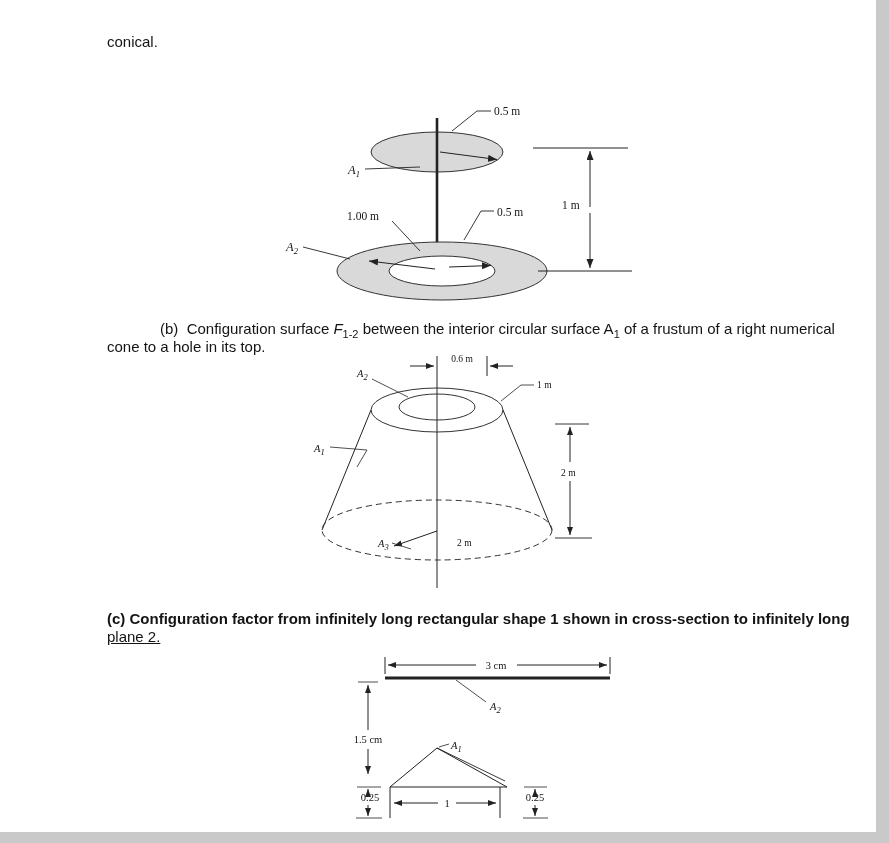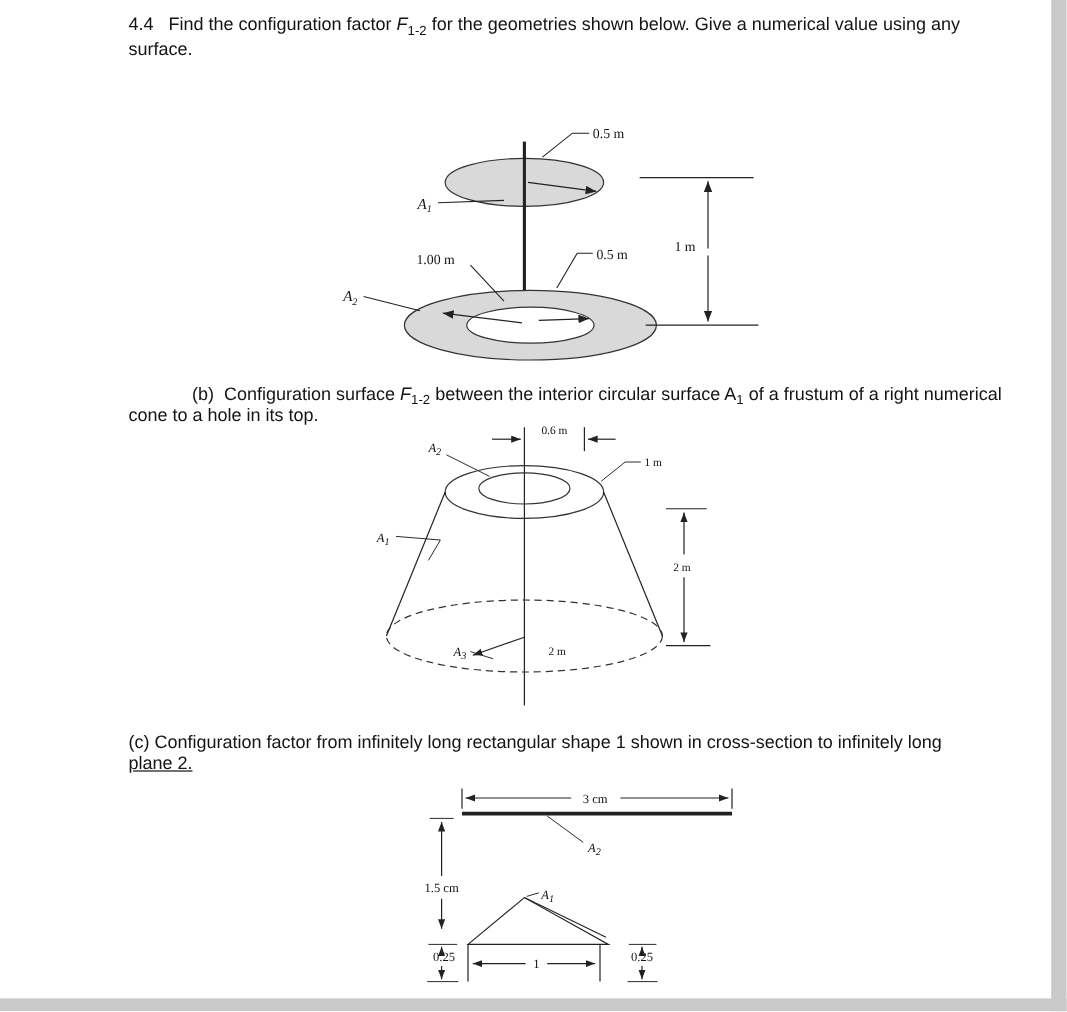--- a/index.html
+++ b/index.html
@@ -20,22 +20,21 @@
   .alabel    { font-size:12.5px; font-style:italic; }
   .alabel-sm { font-size:10.5px; font-style:italic; }
   .sub-t { font-size:8.5px; font-style:italic; }
   line, polyline, path.wire { stroke:#222222; }
 </style>
 </head>
 <body>
 
 <div class="page">
 
-  <div class="tline" style="left:107px; top:12px;"><span>4.4</span><span>   Find the configuration factor </span><span style="font-style: italic;">F</span><sub>1-2</sub><span> for the geometries shown below. Give a numerical value using any</span></div>
-  <div class="tline" style="left:107px; top:33px;"><span>surface.</span></div>
+  <div class="tline" style="left:107px; top:33px;"><span>conical.</span></div>
 
 
   <svg style="left:270px; top:90px;" width="400" height="235" viewBox="0 0 400 235">
     <defs>
       <marker id="arr-a" markerUnits="userSpaceOnUse" markerWidth="10" markerHeight="8" refX="9" refY="3.5" orient="auto">
         <path d="M0,0 L9,3.5 L0,7 Z" fill="#222" stroke="none"></path>
       </marker>
     </defs>
 
     <ellipse cx="167" cy="62" rx="66" ry="20" stroke="#333" stroke-width="1" fill="#d9d9d9"></ellipse>
@@ -106,21 +105,21 @@
     <line x1="270" y1="112" x2="270" y2="77" stroke-width="1" marker-end="url(#arr-b)"></line>
     <line x1="270" y1="131" x2="270" y2="185" stroke-width="1" marker-end="url(#arr-b)"></line>
     <text class="dim-sm" x="261" y="126">2 m</text>
 
     <text class="alabel-sm" x="78" y="197"><tspan>A</tspan><tspan class="sub-t" dy="2.5">3</tspan></text>
     <line x1="92" y1="193" x2="111" y2="199" stroke-width="0.8"></line>
     <line x1="137" y1="181" x2="94" y2="196" stroke-width="1" marker-end="url(#arr-b)"></line>
     <text class="dim-sm" x="157" y="196">2 m</text>
   </svg>
 
-  <div class="tline" style="left:107px; top:610px;"><span>(c) Configuration factor from infinitely long rectangular shape 1 shown in cross-section to infinitely long</span></div>
+  <div class="tline" style="left:107px; top:610px;font-weight:bold;"><span>(c) Configuration factor from infinitely long rectangular shape 1 shown in cross-section to infinitely long</span></div>
   <div class="tline" style="left:107px; top:628px;text-decoration:underline;"><span>plane 2.</span></div>
 
   <svg style="left:330px; top:648px;" width="315" height="182" viewBox="0 0 315 182">
     <defs>
       <marker id="arr-c" markerUnits="userSpaceOnUse" markerWidth="9" markerHeight="7" refX="8" refY="3" orient="auto">
         <path d="M0,0 L8,3 L0,6 Z" fill="#222" stroke="none"></path>
       </marker>
     </defs>
 
     <line x1="55" y1="9" x2="55" y2="26" stroke-width="1"></line>

